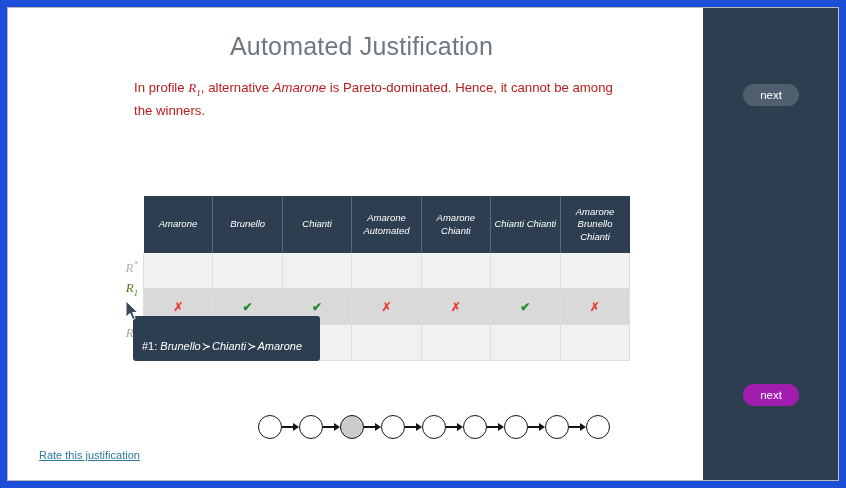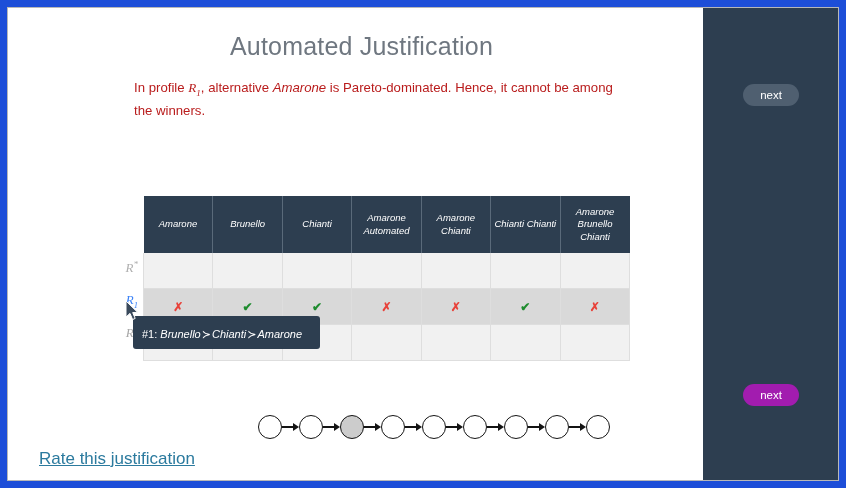--- a/index.html
+++ b/index.html
@@ -111,33 +111,33 @@
     left: 104px;
     width: 26px;
     text-align: right;
     font-family: "Liberation Serif", serif;
     font-style: italic;
     font-size: 13px;
   }
   .row-label sub { font-size: 8.5px; font-style: italic; }
   .row-label sup { font-size: 9px; }
   #label-rstar { top: 251px; color: #b0b0b0; }
-  #label-r1    { top: 284px; color: #3b82f6; }
+  #label-r1    { top: 272px; color: #4d7c0f; }
   #label-r2    { top: 317px; color: #a8a8a8; }
 
   
   #tooltip {
     position: absolute;
     left: 125px;
     top: 308px;
     width: 187px;
     background: #2d3e50;
     color: #ffffff;
     border-radius: 3px;
-    padding: 10px 0 6px 0;
+    padding: 22px 0 6px 0;
     box-sizing: border-box;
     font-size: 11px;
     line-height: 1.52;
     z-index: 30;
   }
   #tooltip .tip-line {
     padding-left: 9px;
     white-space: nowrap;
   }
   #tooltip .tip-line .rank { font-style: normal; }
@@ -194,21 +194,21 @@
     border-left: 6px solid #141414;
     border-top: 4.5px solid transparent;
     border-bottom: 4.5px solid transparent;
   }
 
   
   #rate-link {
     position: absolute;
     left: 31px;
     top: 441px;
-    font-size: 17px;
+    font-size: 11px;
     color: #2b7a9e;
     text-decoration: underline;
     cursor: pointer;
   }
 
   
   #sidebar {
     position: absolute;
     right: 0;
     top: 0;

